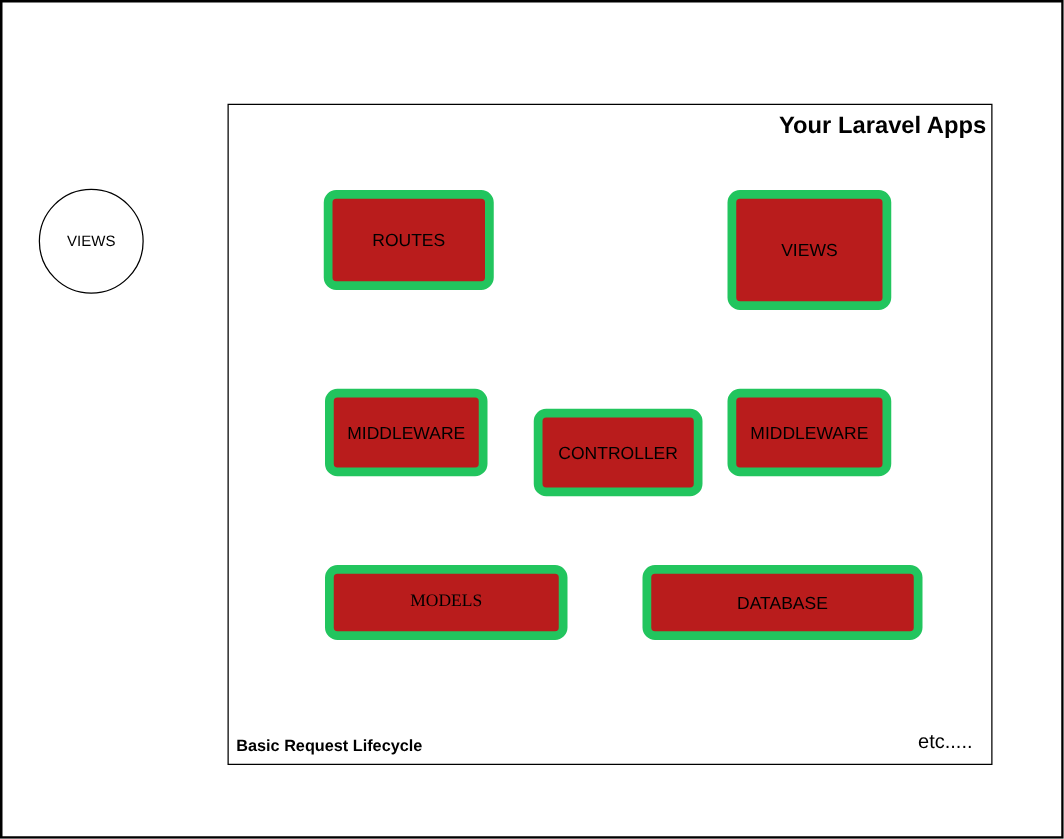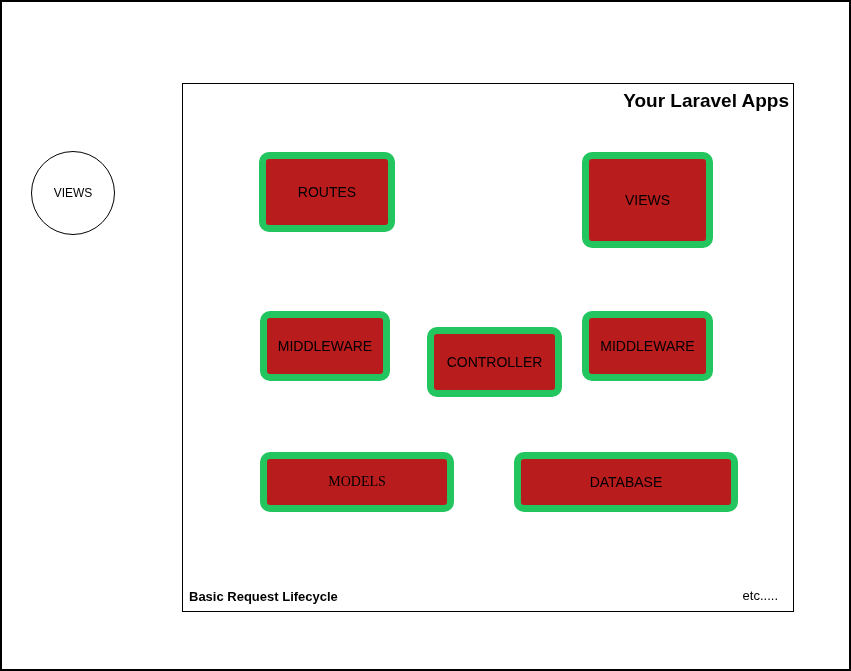--- a/index.html
+++ b/index.html
@@ -56,21 +56,21 @@
     bottom: 7px;
     left: 6px;
     font-size: 13px;
     font-weight: bold;
     white-space: nowrap;
   }
   .container-etc {
     position: absolute;
     bottom: 8px;
     right: 15px;
-    font-size: 13px;
+    font-size: 16px;
     white-space: nowrap;
   }
   .node {
     position: absolute;
     border: 7px solid #22c55e;
     border-radius: 10px;
     background: #b91c1c;
     box-sizing: border-box;
     display: flex;
     align-items: center;

